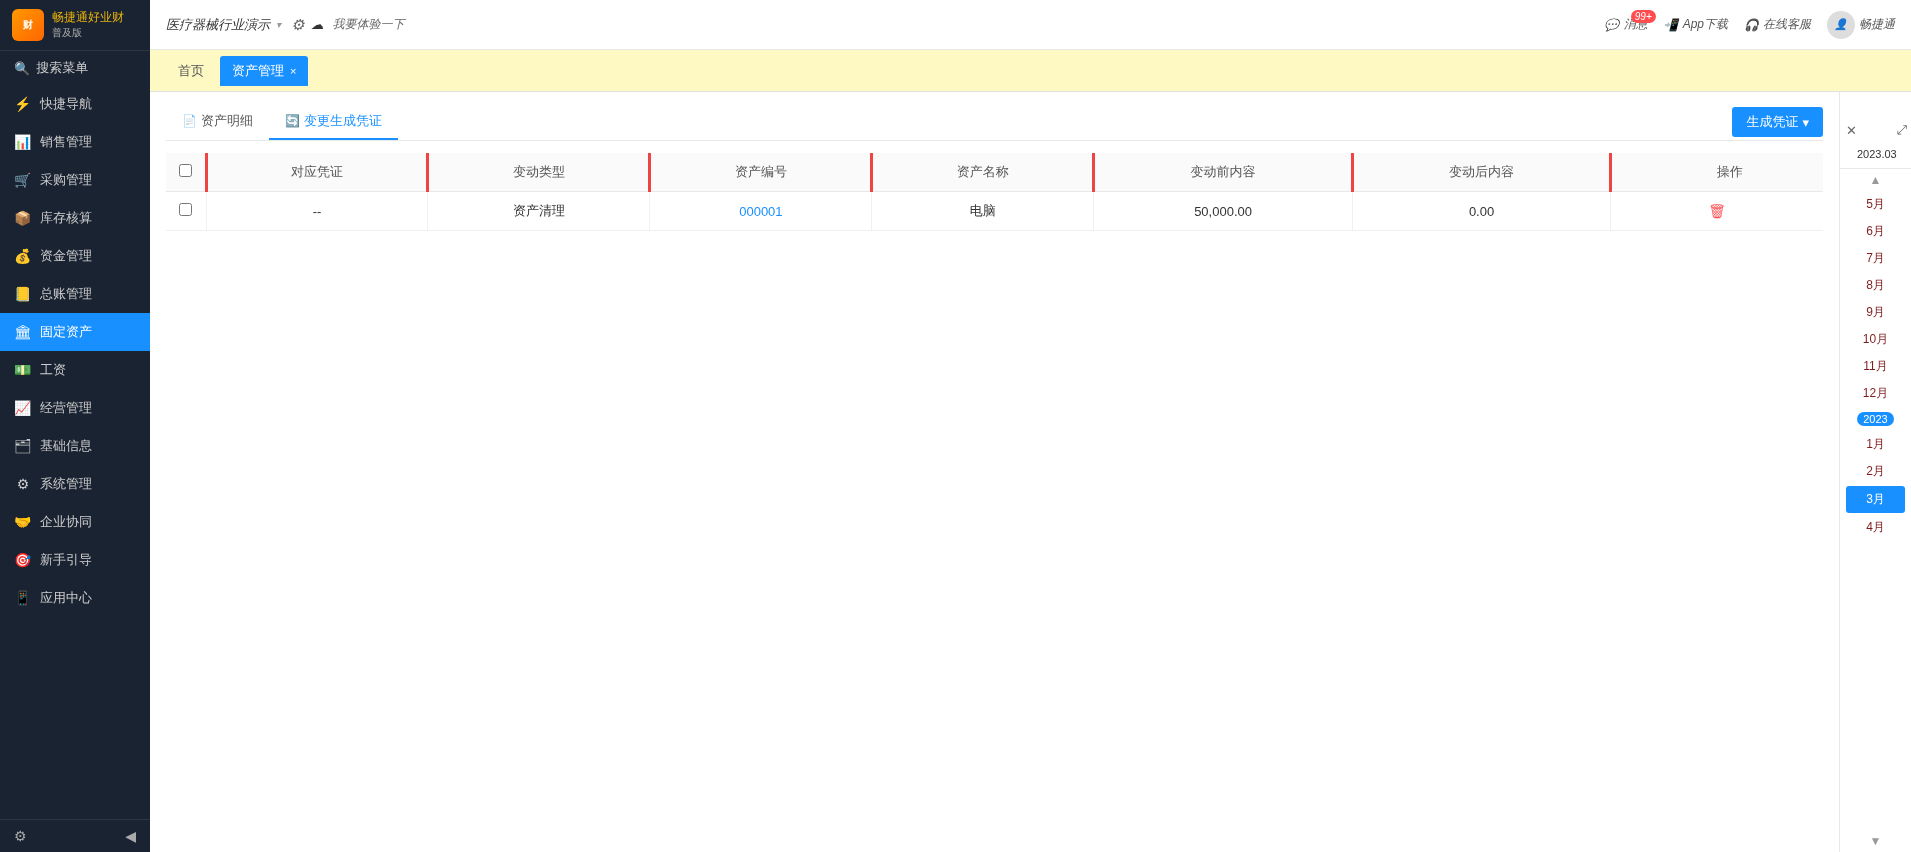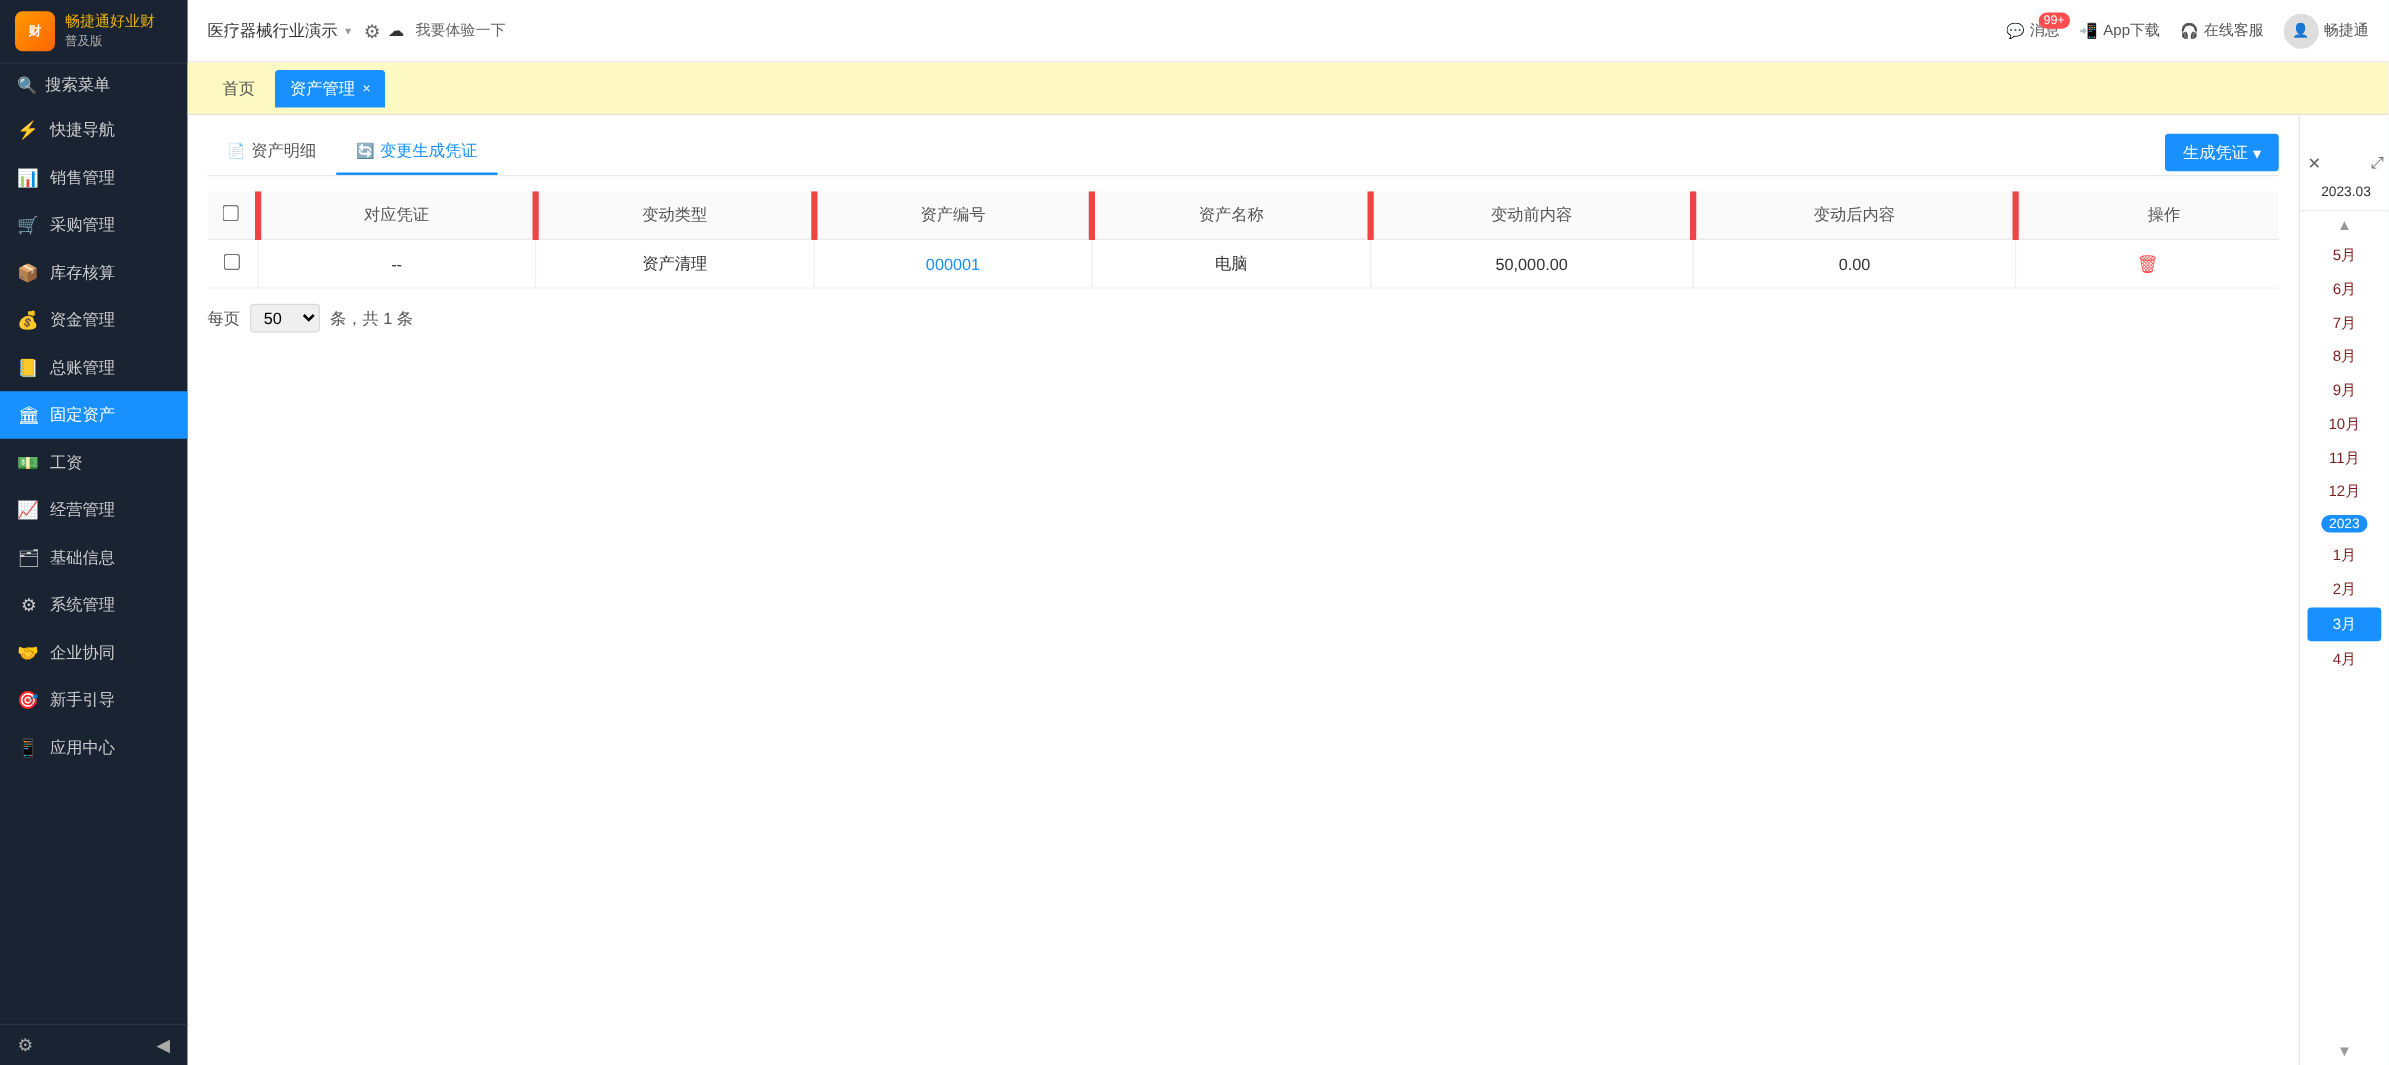--- a/index.html
+++ b/index.html
@@ -71,20 +71,21 @@
 
     
     .topbar {
       height: 50px;
       background: #fff;
       display: flex;
       align-items: center;
       padding: 0 16px;
       border-bottom: 1px solid #e8e8e8;
       gap: 29px;
+      font-style: italic;
     }
     .topbar-title {
       font-size: 13px;
       color: #333;
       display: flex;
       align-items: center;
       gap: 6px;
       flex: 1;
     }
     .topbar-title .chevron { color: #999; font-size: 10px; }
@@ -198,21 +199,21 @@
       border-collapse: collapse;
       font-size: 13px;
     }
     thead tr { background: #fafafa; }
     th {
       padding: 10px 12px;
       text-align: center;
       color: #555;
       font-weight: normal;
       border-bottom: 1px solid #e8e8e8;
-      border-right: 5px solid #ef4444;
+      border-right: 3px solid #ef4444;
       white-space: nowrap;
     }
     th:last-child { border-right: none; padding-left: 36px; }
     td {
       padding: 10px 12px;
       text-align: center;
       border-bottom: 1px solid #f0f0f0;
       border-right: 1px solid #f0f0f0;
       color: #333;
       white-space: nowrap;
@@ -468,30 +469,20 @@
               <td>50,000.00</td>
               <td>0.00</td>
               <td>
                 <span class="delete-icon">🗑</span>
               </td>
             </tr>
           </tbody>
         </table>
       </div>
 
-      <div class="pagination">
-        <span>每页</span>
-        <select>
-          <option value="10">10</option>
-          <option value="20">20</option>
-          <option value="50" selected="">50</option>
-          <option value="100">100</option>
-        </select>
-        <span>条，共 1 条</span>
-      </div>
     </div>
 
     <div class="right-panel">
       <div class="right-panel-header">
         <span class="panel-close">✕</span>
         <span style="font-size:11px;font-weight:normal;margin-top:48px;">2023.03</span>
         <span class="panel-expand">⤢</span>
       </div>
 
       <div class="scroll-up">▲</div>

